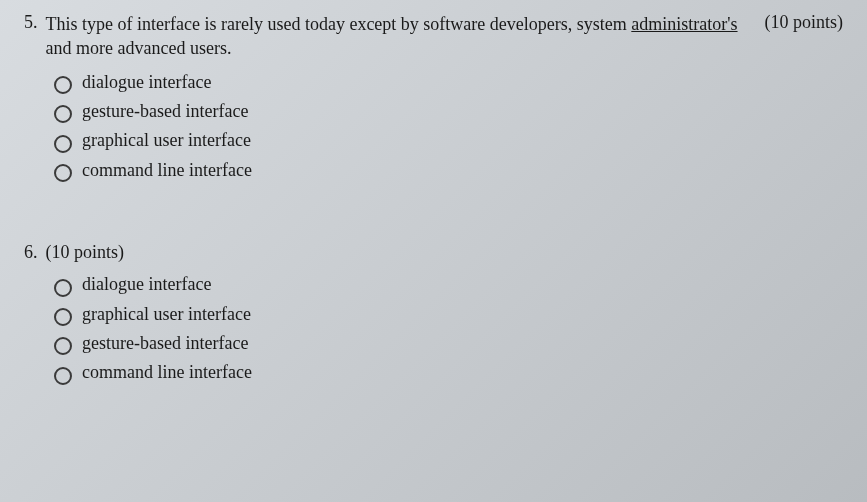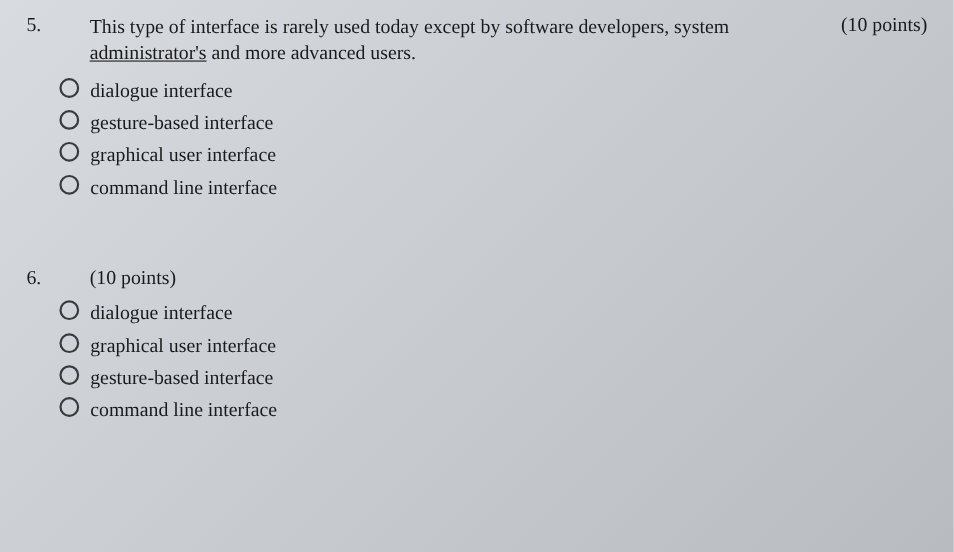--- a/index.html
+++ b/index.html
@@ -23,40 +23,39 @@
     }
     .question-number {
       flex-shrink: 0;
     }
     .question-text-wrap {
       flex: 1;
       display: flex;
       justify-content: space-between;
       align-items: flex-start;
       gap: 20px;
-      margin-left: 36px;
     }
     .question-text {
       flex: 1;
       line-height: 1.35;
     }
     .underlined {
       text-decoration: underline;
     }
     .points {
       white-space: nowrap;
       flex-shrink: 0;
     }
     .options-list {
       margin-top: 10px;
       padding-left: 30px;
     }
     .option-row {
       display: flex;
-      align-items: flex-start;
+      align-items: flex-end;
       gap: 10px;
       margin-bottom: 6px;
     }
     .radio-circle {
       width: 18px;
       height: 18px;
       border: 2px solid #3a3a3a;
       border-radius: 50%;
       flex-shrink: 0;
       background: transparent;

